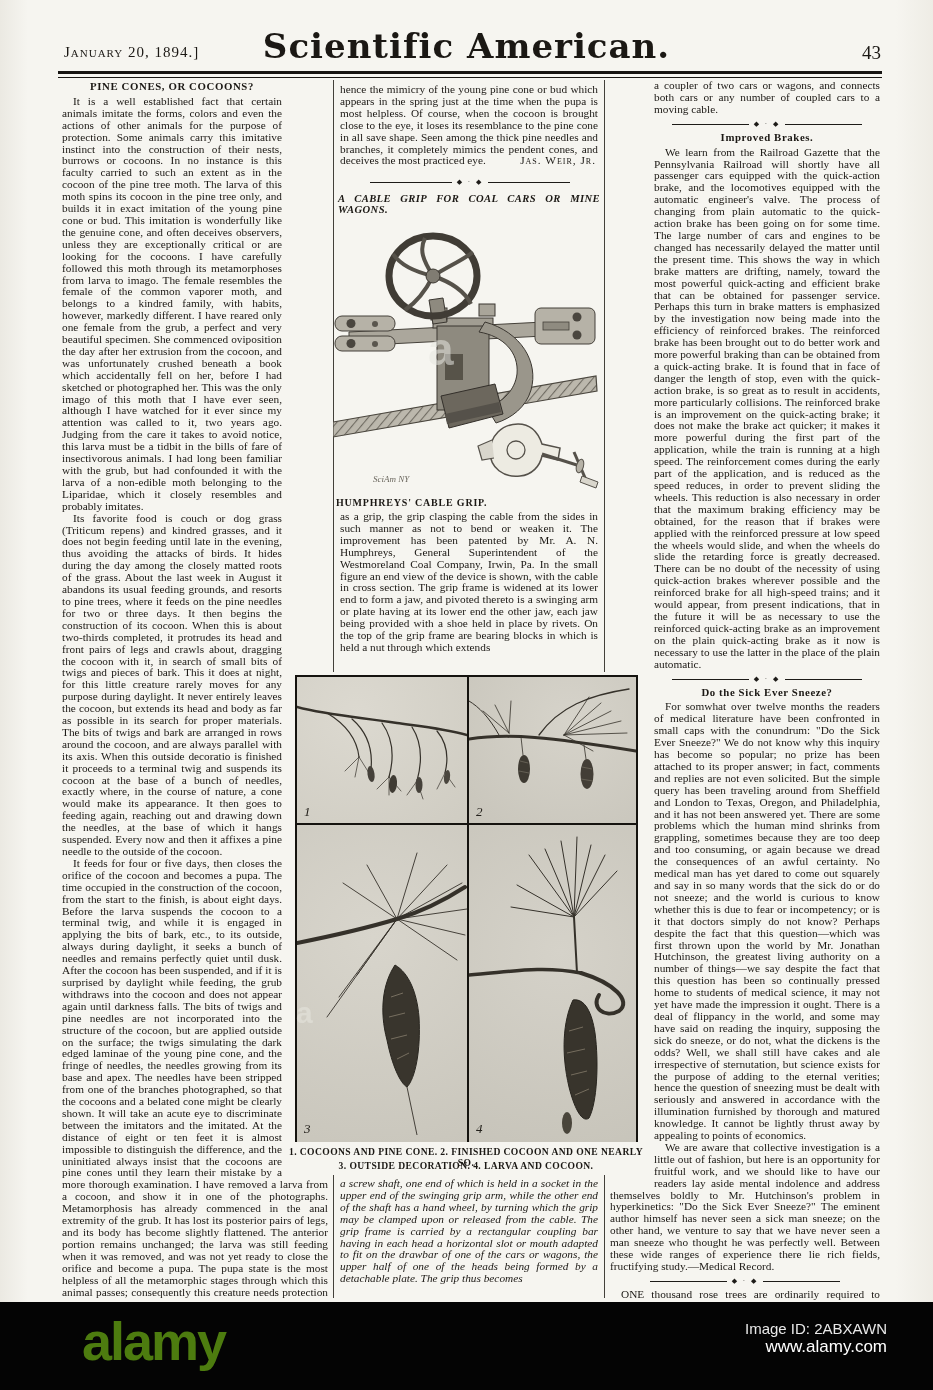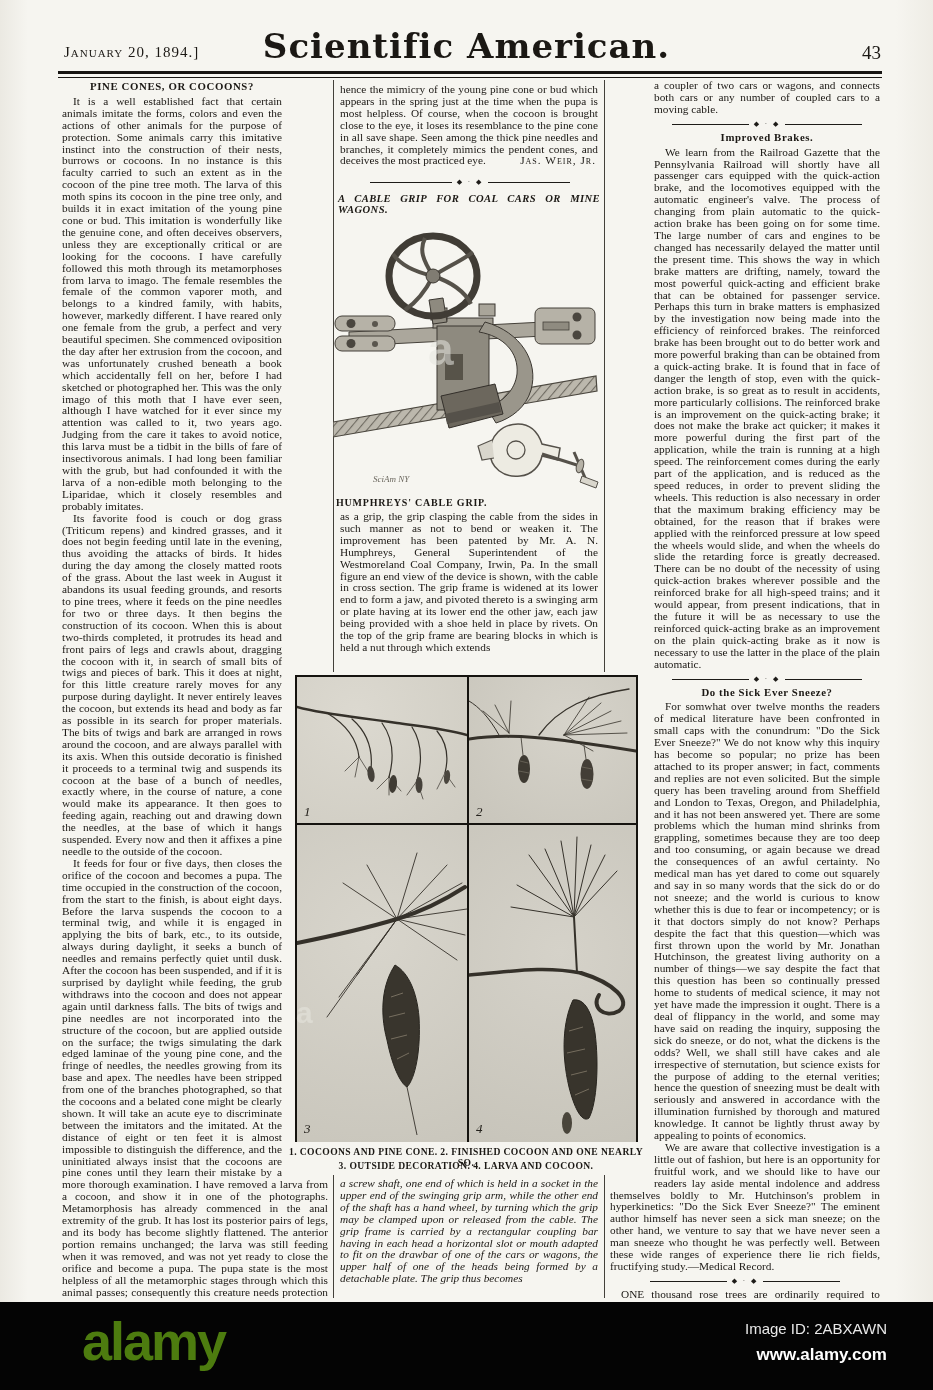--- a/index.html
+++ b/index.html
@@ -59,22 +59,22 @@
   .wm { position:absolute; font-family:"Liberation Sans", sans-serif; font-weight:bold;
         color:rgba(230,229,224,0.55); pointer-events:none; }
   .wm1 { left:428px; top:322px; font-size:46px; }
   .wm2 { left:296px; top:996px; font-size:30px; color:rgba(235,234,229,0.45); }
   
   .footer-bar { position:absolute; left:0; top:1302px; width:933px; height:88px; background:#040404; }
   .alamy-logo { position:absolute; left:82px; top:10px; font-family:"Liberation Sans", sans-serif;
     font-weight:bold; font-size:54px; letter-spacing:-2px; color:#4d7c0f; line-height:58px; }
   .footer-meta { position:absolute; right:46px; top:18px; text-align:right;
     font-family:"Liberation Sans", sans-serif; color:#e9e9e9; }
-  .footer-id  { font-size:15px; margin-bottom:8px; }
-  .footer-url { font-size:17px; font-weight:bold; color:#ffffff; }
+  .footer-id  { font-size:15px; margin-bottom:0; }
+  .footer-url { font-size:17px; font-weight:normal; color:#ffffff; }
 </style>
 </head>
 <body>
 
 <div class="page">
 
   <div class="date">January 20, 1894.]</div>
   <div class="masthead">Scientific American.</div>
   <div class="pageno">43</div>
   <div class="rule-thick"></div>

